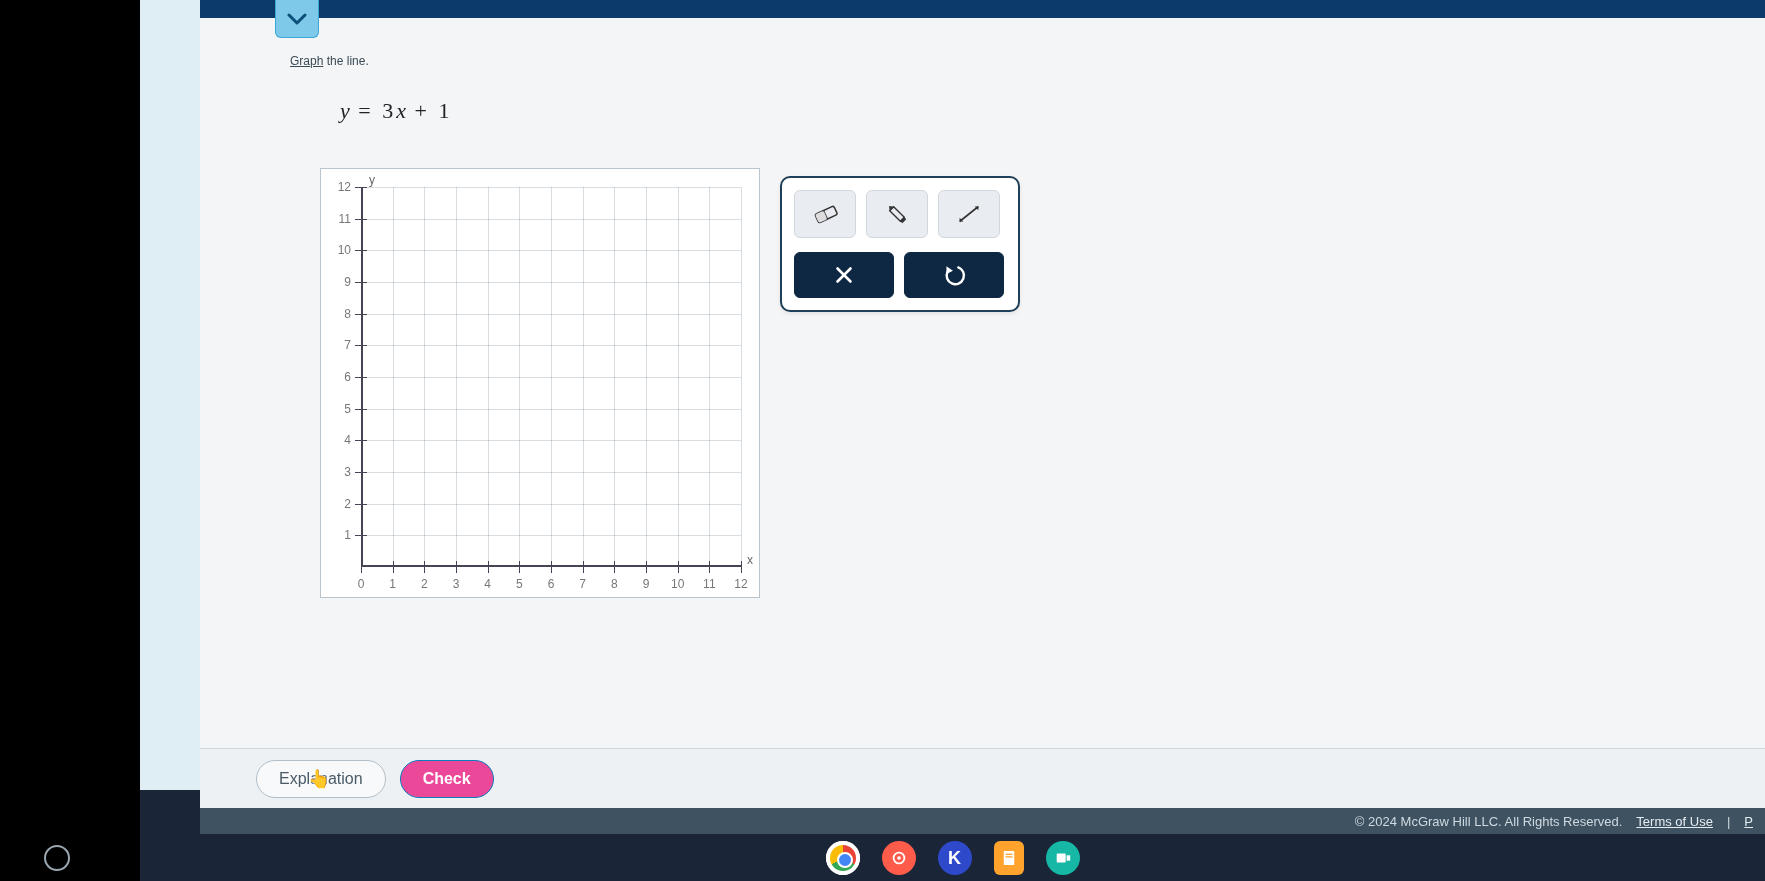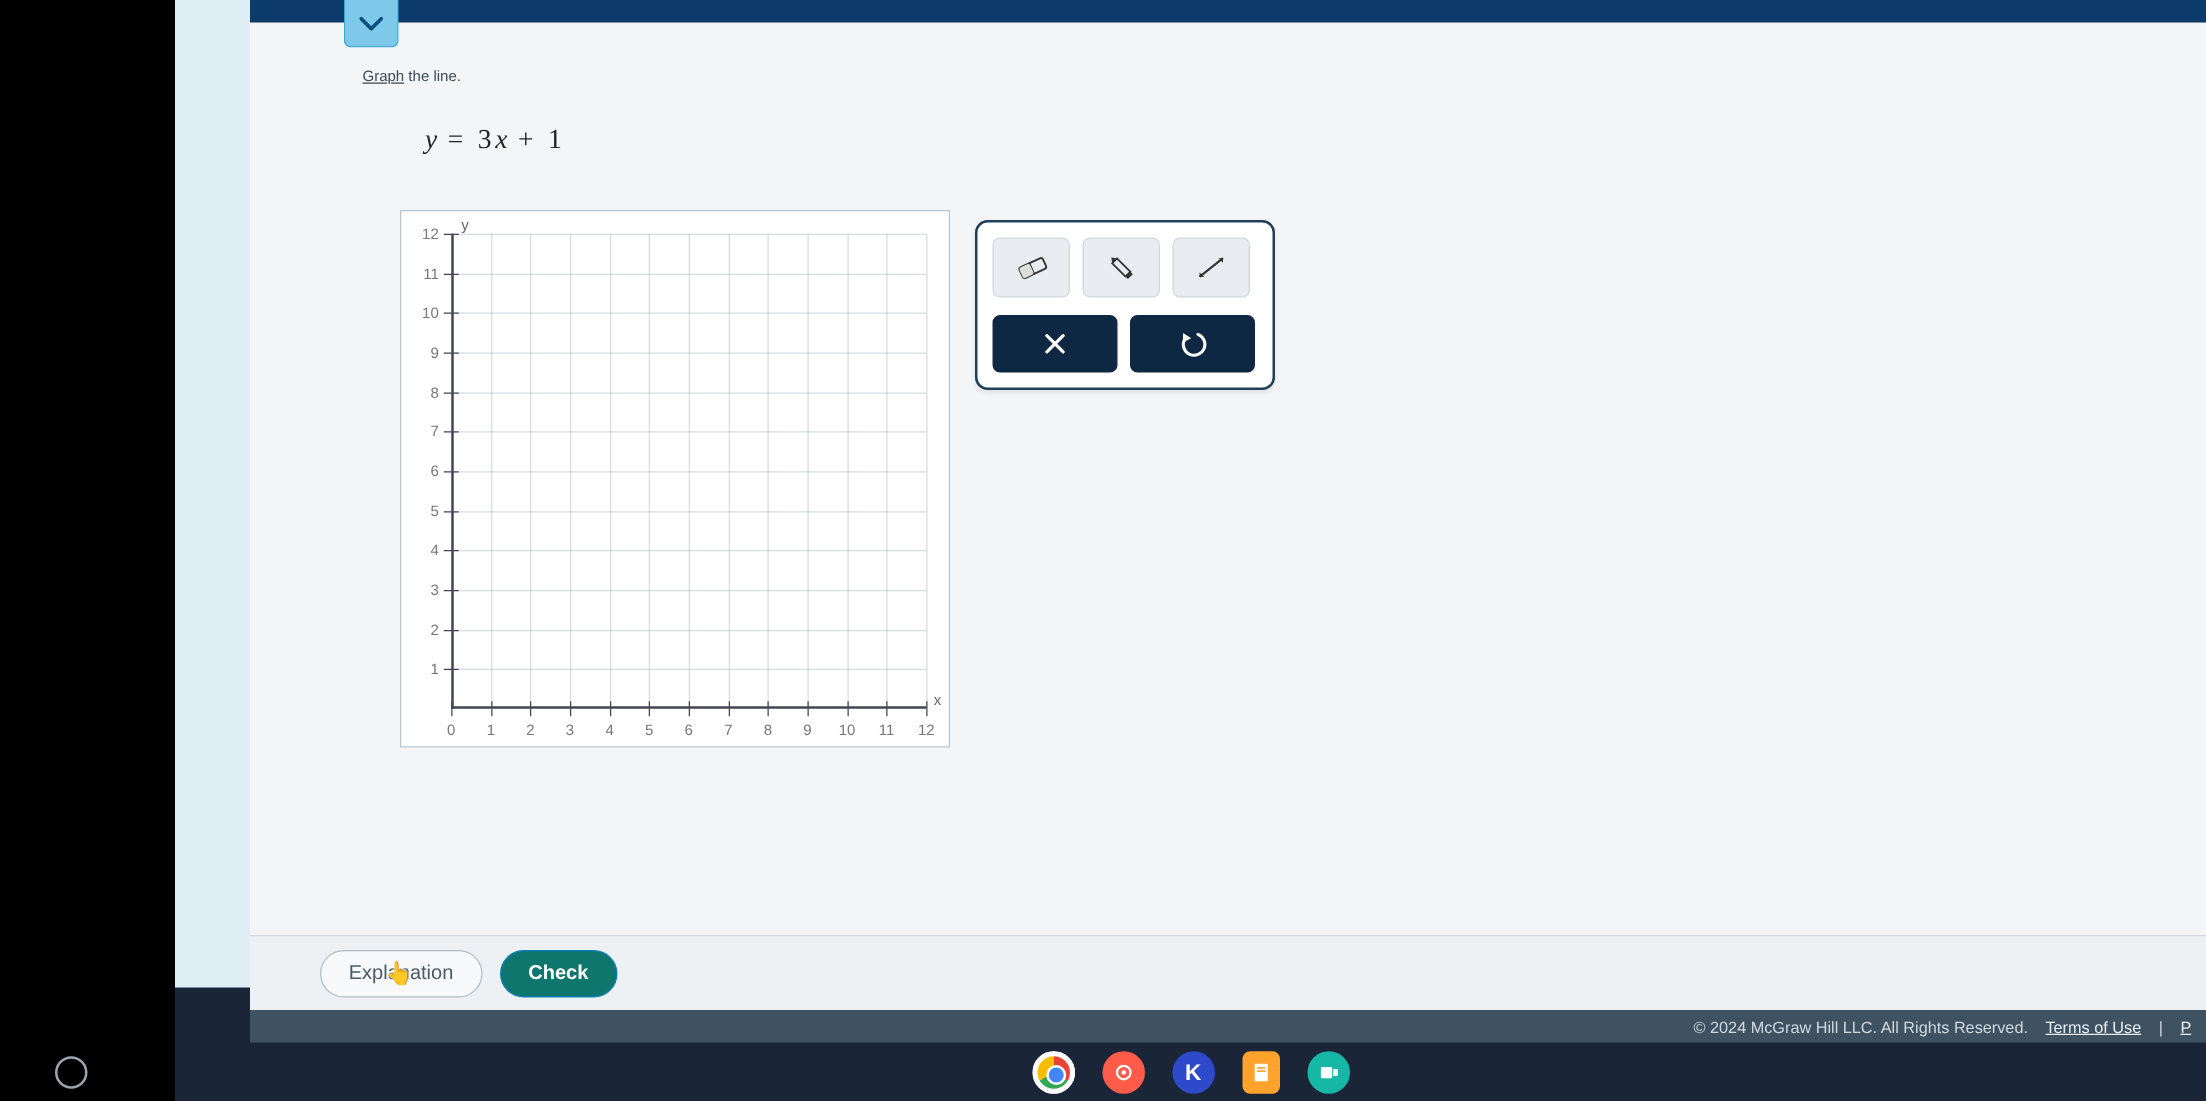--- a/index.html
+++ b/index.html
@@ -122,21 +122,21 @@
     padding-left: 56px; gap: 14px;
   }
   .pill {
     height: 38px; padding: 0 22px;
     border-radius: 20px;
     display: inline-flex; align-items: center; justify-content: center;
     font-size: 16px; cursor: pointer;
     border: 1px solid #b3bec7;
   }
   .pill.light { background: #f7f9fa; color: #4a5a66; }
-  .pill.accent { background: #0f766e; border-color: #0b7dbf; color: #fff; font-weight: 600; }
+  .pill.accent { background: #ec4899; border-color: #0b7dbf; color: #fff; font-weight: 600; }
 
   .cursor-hand {
     position: absolute;
     left: 168px; top: 768px;
     font-size: 18px;
     pointer-events: none;
     filter: drop-shadow(0 0 1px #fff);
   }
 
   

